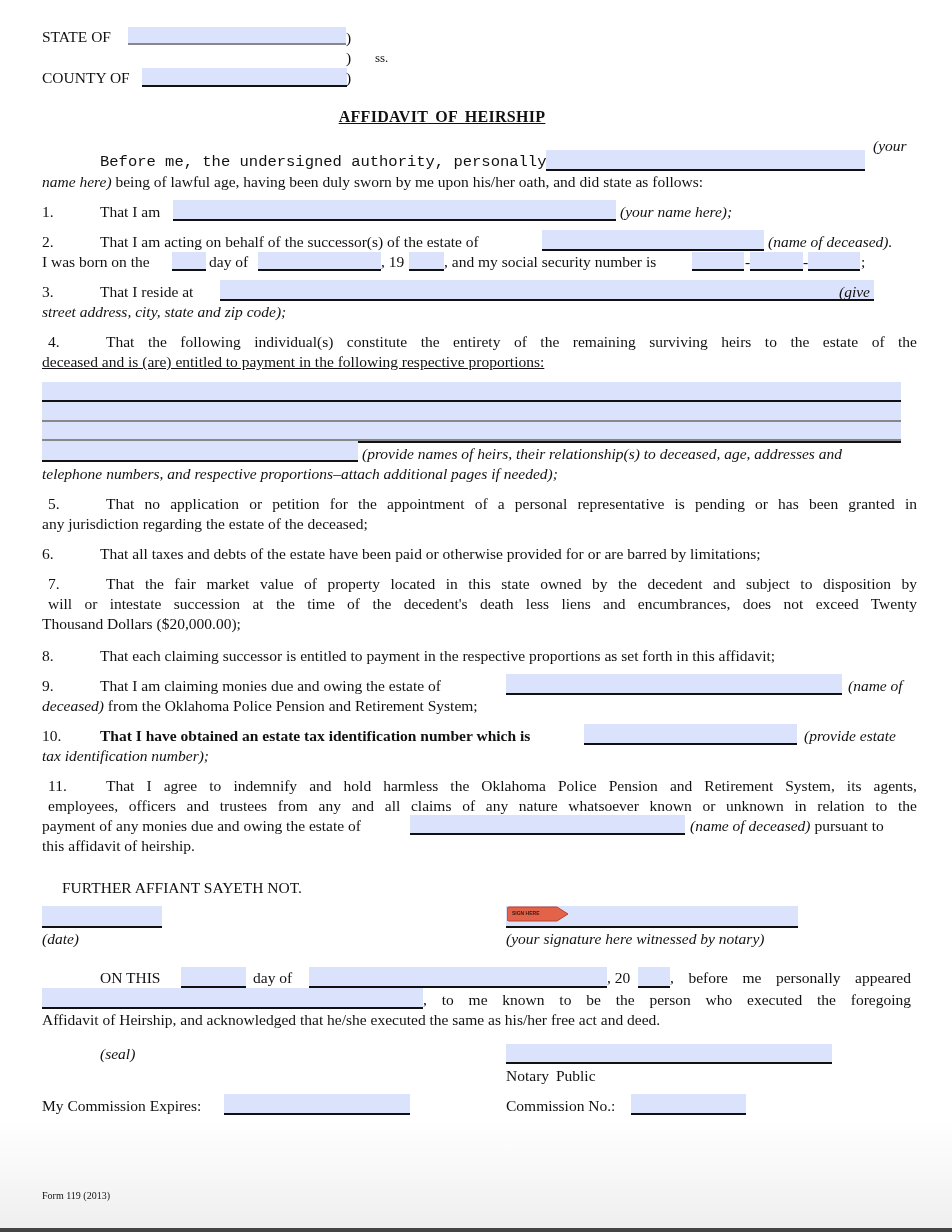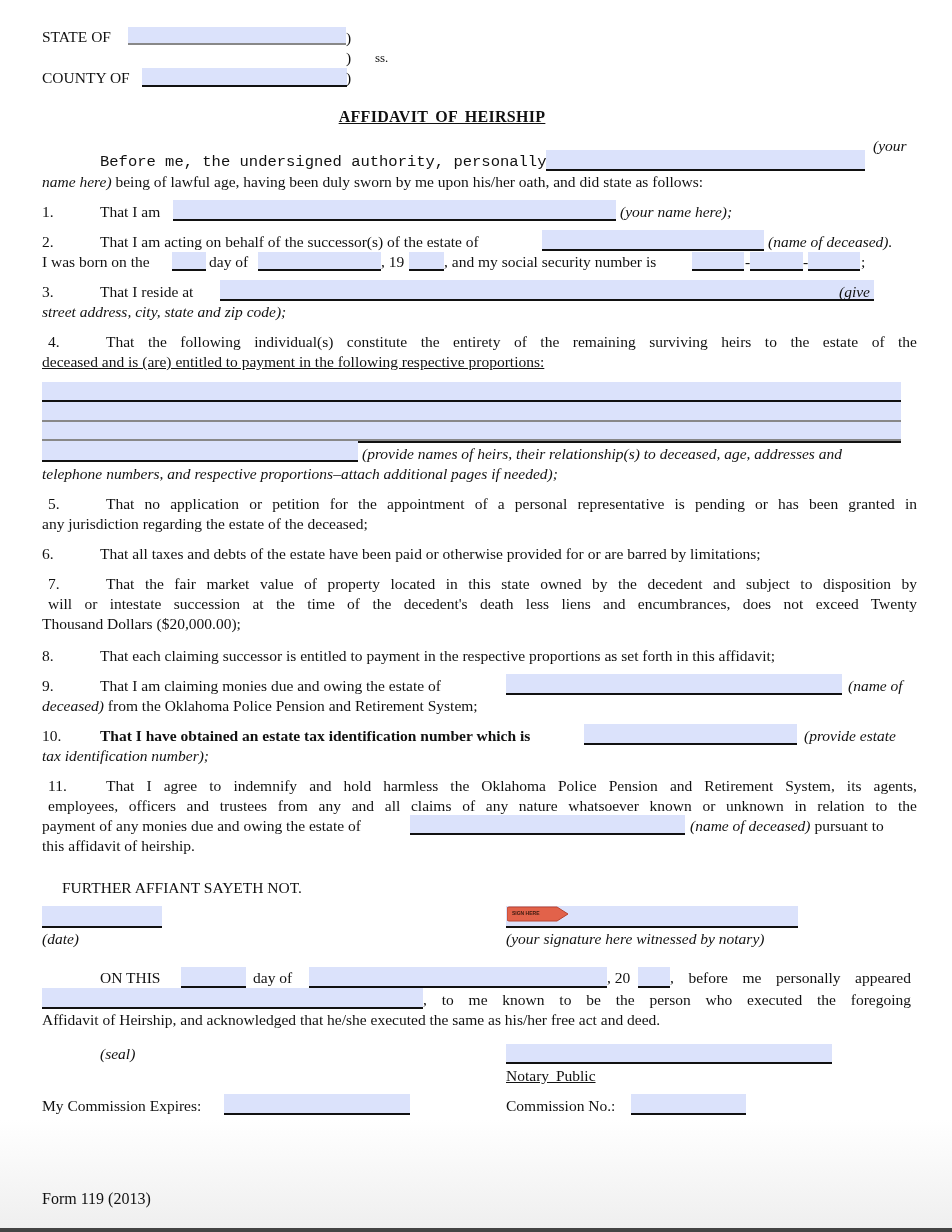--- a/index.html
+++ b/index.html
@@ -140,21 +140,21 @@
 <div class="fld" style="left:309px;top:967px;width:298px;height:21px;"></div>
 <div class="abs" style="left:607px;top:969px;">, 20</div>
 <div class="fld" style="left:638px;top:967px;width:32px;height:21px;"></div>
 <div class="abs" style="left:670px;top:969px;width:241px;text-align:justify;text-align-last:justify;">, before me personally appeared</div>
 <div class="fld" style="left:42px;top:988px;width:381px;height:21px;"></div>
 <div class="abs" style="left:423px;top:991px;width:488px;text-align:justify;text-align-last:justify;">, to me known to be the person who executed the foregoing</div>
 <div class="abs" style="left:42px;top:1011px;">Affidavit of Heirship, and acknowledged that he/she executed the same as his/her free act and deed.</div>
 
 <div class="abs it" style="left:100px;top:1045px;">(seal)</div>
 <div class="fld" style="left:506px;top:1044px;width:326px;height:20px;"></div>
-<div class="abs" style="left:506px;top:1067px;word-spacing:3px;text-decoration:underline;">Notary Public</div>
+<div class="abs" style="left:506px;top:1067px;word-spacing:3px;">Notary Public</div>
 
 <div class="abs" style="left:42px;top:1097px;">My Commission Expires:</div>
 <div class="fld" style="left:224px;top:1094px;width:186px;height:21px;"></div>
 <div class="abs" style="left:506px;top:1097px;">Commission No.:</div>
 <div class="fld" style="left:631px;top:1094px;width:115px;height:21px;"></div>
 
-<div class="abs" style="left:42px;top:1190px;font-size:16px;text-align:right;">Form 119 (2013)</div>
+<div class="abs" style="left:42px;top:1190px;font-size:10px;text-align:right;">Form 119 (2013)</div>
 <div class="bottom-bar"></div>
 
 </body></html>

